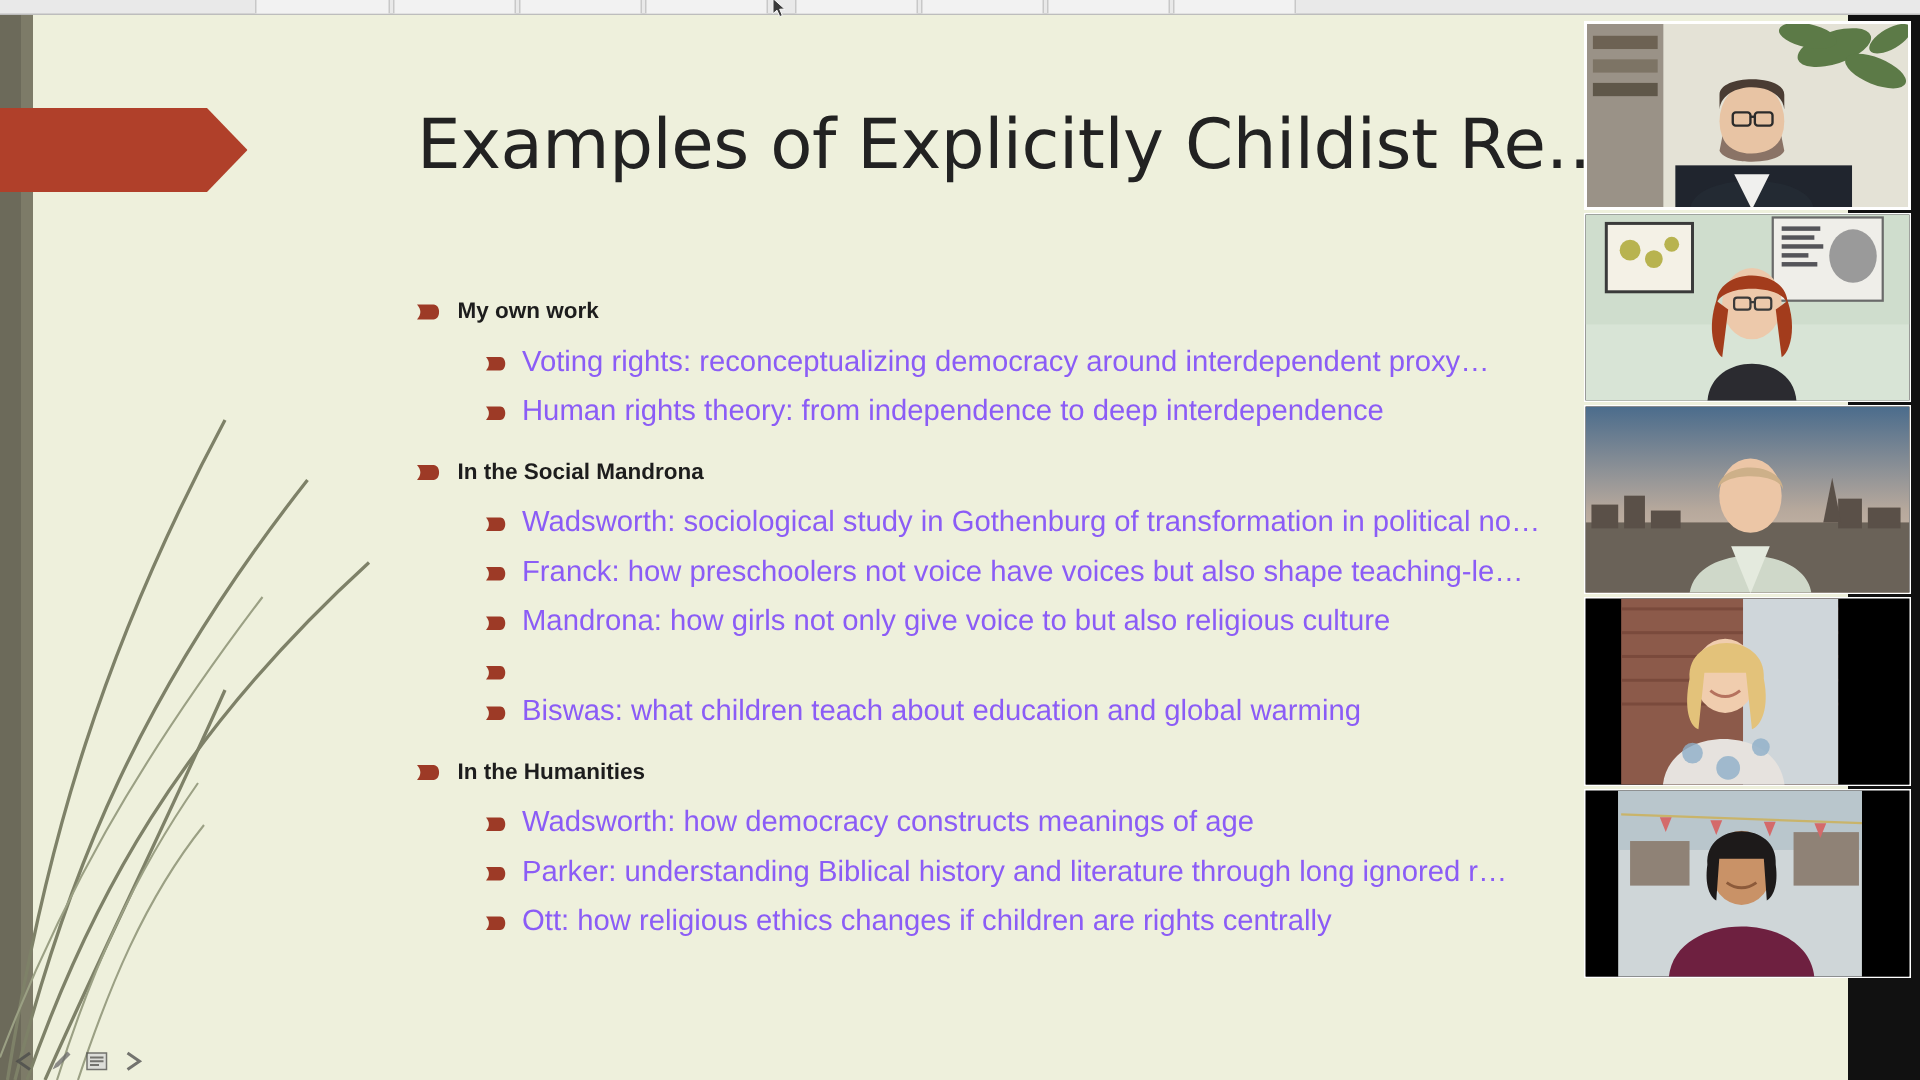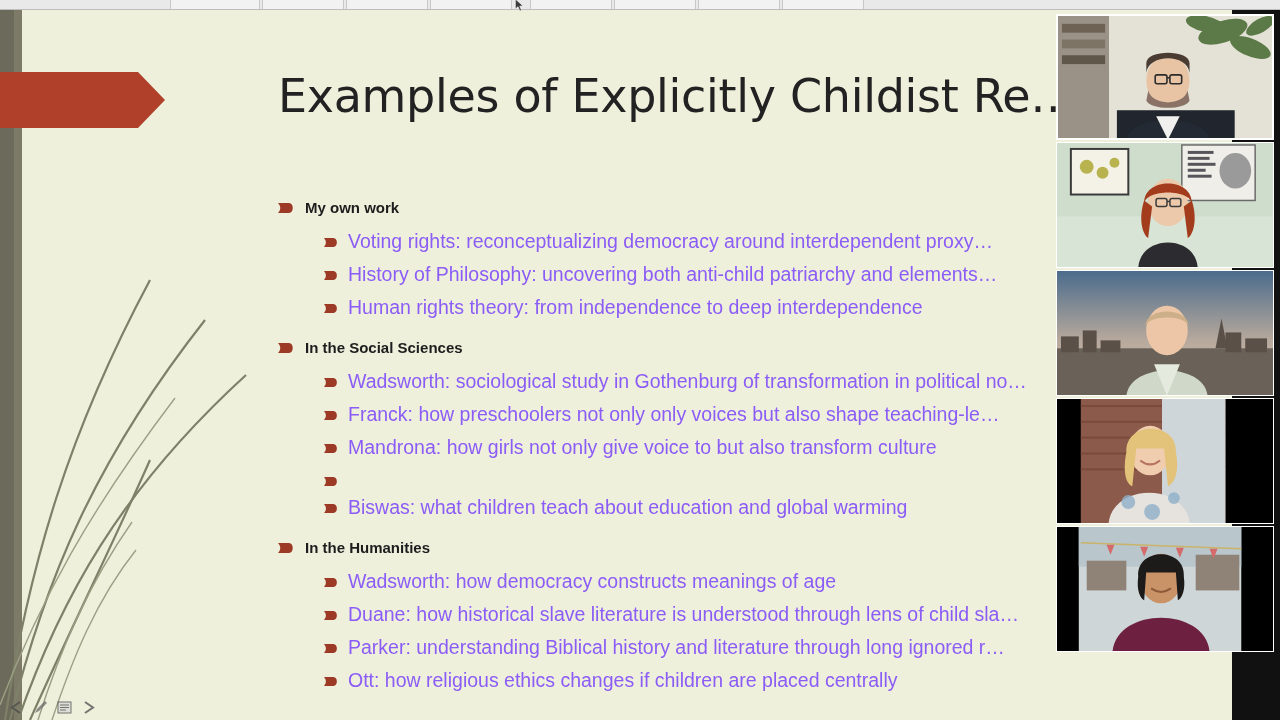--- a/index.html
+++ b/index.html
@@ -243,60 +243,54 @@
         <span class="btext">My own work</span>
       </div>
 
       <div class="lvl2">
         <svg class="bmark l2" width="15" height="11" viewBox="0 0 15 11">
             <path d="M0,1 L9.5,1 C14,1 14,10 9.5,10 L0,10 C2.6,7 2.6,4 0,1 Z" fill="#9d3a26"></path>
           </svg>
         <span class="btext">Voting rights: reconceptualizing democracy around interdependent proxy…</span>
       </div>
 
-      <div class="lvl2">
-        <svg class="bmark l2" width="15" height="11" viewBox="0 0 15 11">
-            <path d="M0,1 L9.5,1 C14,1 14,10 9.5,10 L0,10 C2.6,7 2.6,4 0,1 Z" fill="#9d3a26"></path>
-          </svg>
-        <span class="btext">History of Philosophy: uncovering both anti-child patriarchy and elements…</span>
-      </div>
 
       <div class="lvl2">
         <svg class="bmark l2" width="15" height="11" viewBox="0 0 15 11">
             <path d="M0,1 L9.5,1 C14,1 14,10 9.5,10 L0,10 C2.6,7 2.6,4 0,1 Z" fill="#9d3a26"></path>
           </svg>
         <span class="btext">Human rights theory: from independence to deep interdependence</span>
       </div>
 
       <div class="lvl1">
         <svg class="bmark" width="17" height="12" viewBox="0 0 17 12">
             <path d="M0,1 L11,1 C16,1 16,11 11,11 L0,11 C3,7.5 3,4.5 0,1 Z" fill="#9d3a26"></path>
           </svg>
-        <span class="btext">In the Social Sciences</span>
+        <span class="btext">In the Social Mandrona</span>
       </div>
 
       <div class="lvl2">
         <svg class="bmark l2" width="15" height="11" viewBox="0 0 15 11">
             <path d="M0,1 L9.5,1 C14,1 14,10 9.5,10 L0,10 C2.6,7 2.6,4 0,1 Z" fill="#9d3a26"></path>
           </svg>
         <span class="btext">Wadsworth: sociological study in Gothenburg of transformation in political no…</span>
       </div>
 
       <div class="lvl2">
         <svg class="bmark l2" width="15" height="11" viewBox="0 0 15 11">
             <path d="M0,1 L9.5,1 C14,1 14,10 9.5,10 L0,10 C2.6,7 2.6,4 0,1 Z" fill="#9d3a26"></path>
           </svg>
-        <span class="btext">Franck: how preschoolers not only only voices but also shape teaching-le…</span>
-      </div>
-
-      <div class="lvl2">
-        <svg class="bmark l2" width="15" height="11" viewBox="0 0 15 11">
-            <path d="M0,1 L9.5,1 C14,1 14,10 9.5,10 L0,10 C2.6,7 2.6,4 0,1 Z" fill="#9d3a26"></path>
-          </svg>
-        <span class="btext">Mandrona: how girls not only give voice to but also transform culture</span>
+        <span class="btext">Franck: how preschoolers not voice have voices but also shape teaching-le…</span>
+      </div>
+
+      <div class="lvl2">
+        <svg class="bmark l2" width="15" height="11" viewBox="0 0 15 11">
+            <path d="M0,1 L9.5,1 C14,1 14,10 9.5,10 L0,10 C2.6,7 2.6,4 0,1 Z" fill="#9d3a26"></path>
+          </svg>
+        <span class="btext">Mandrona: how girls not only give voice to but also religious culture</span>
       </div>
 
       <div class="lvl2">
         <svg class="bmark l2" width="15" height="11" viewBox="0 0 15 11">
             <path d="M0,1 L9.5,1 C14,1 14,10 9.5,10 L0,10 C2.6,7 2.6,4 0,1 Z" fill="#9d3a26"></path>
           </svg>
       </div>
 
       <div class="lvl2">
         <svg class="bmark l2" width="15" height="11" viewBox="0 0 15 11">
@@ -312,39 +306,33 @@
         <span class="btext">In the Humanities</span>
       </div>
 
       <div class="lvl2">
         <svg class="bmark l2" width="15" height="11" viewBox="0 0 15 11">
             <path d="M0,1 L9.5,1 C14,1 14,10 9.5,10 L0,10 C2.6,7 2.6,4 0,1 Z" fill="#9d3a26"></path>
           </svg>
         <span class="btext">Wadsworth: how democracy constructs meanings of age</span>
       </div>
 
-      <div class="lvl2">
-        <svg class="bmark l2" width="15" height="11" viewBox="0 0 15 11">
-            <path d="M0,1 L9.5,1 C14,1 14,10 9.5,10 L0,10 C2.6,7 2.6,4 0,1 Z" fill="#9d3a26"></path>
-          </svg>
-        <span class="btext">Duane: how historical slave literature is understood through lens of child sla…</span>
-      </div>
 
       <div class="lvl2">
         <svg class="bmark l2" width="15" height="11" viewBox="0 0 15 11">
             <path d="M0,1 L9.5,1 C14,1 14,10 9.5,10 L0,10 C2.6,7 2.6,4 0,1 Z" fill="#9d3a26"></path>
           </svg>
         <span class="btext">Parker: understanding Biblical history and literature through long ignored r…</span>
       </div>
 
       <div class="lvl2">
         <svg class="bmark l2" width="15" height="11" viewBox="0 0 15 11">
             <path d="M0,1 L9.5,1 C14,1 14,10 9.5,10 L0,10 C2.6,7 2.6,4 0,1 Z" fill="#9d3a26"></path>
           </svg>
-        <span class="btext">Ott: how religious ethics changes if children are placed centrally</span>
+        <span class="btext">Ott: how religious ethics changes if children are rights centrally</span>
       </div>
 
     </div>
 
     <div class="slide-tools">
       <svg class="tool" viewBox="0 0 17 17">
         <path d="M12,3 L4,8.5 L12,14" stroke="#4a4a4a" stroke-width="2" fill="none"></path>
       </svg>
       <svg class="tool" viewBox="0 0 17 17">
         <path d="M3,14 L5,10 L13,2 L15,4 L7,12 Z" fill="#6a6a6a"></path>

